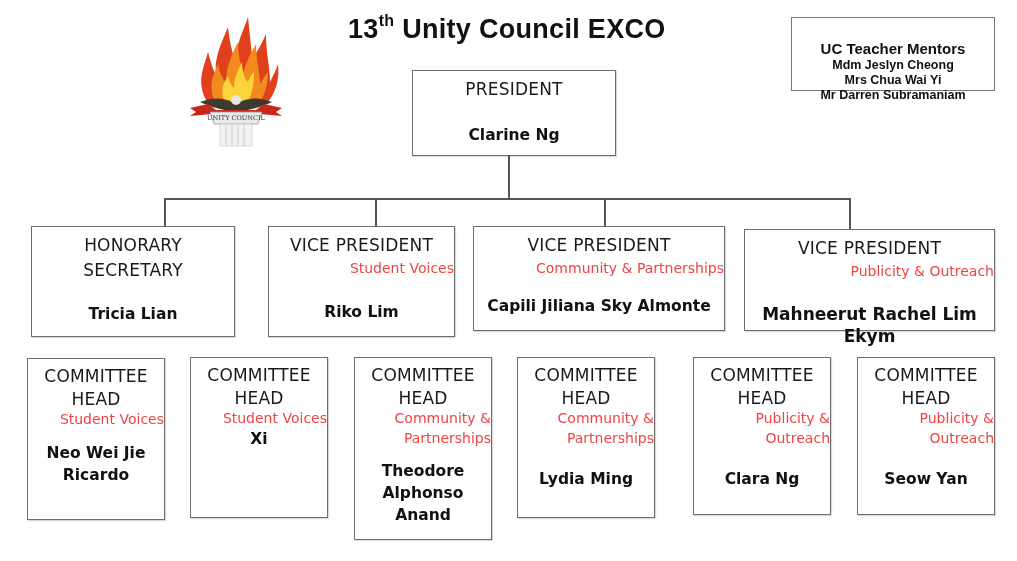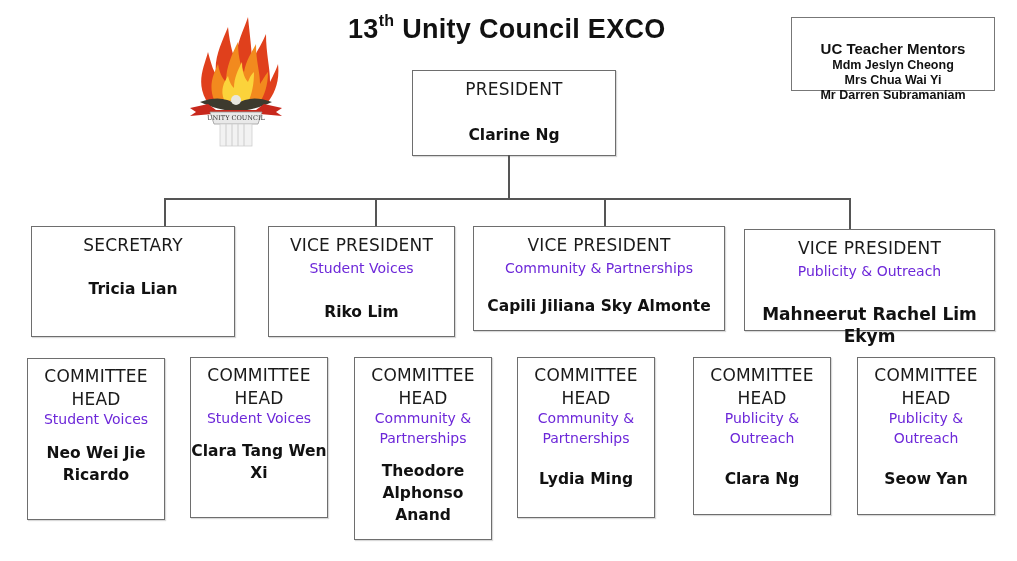--- a/index.html
+++ b/index.html
@@ -1,21 +1,21 @@
 <!DOCTYPE html>
 <html><head>
 <meta charset="utf-8">
 <style>
   html, body { margin:0; padding:0; }
   body { width:1017px; height:561px; background:#ffffff; position:relative; overflow:hidden;
          font-family:"DejaVu Sans", sans-serif; color:#111; }
   .box { position:absolute; box-sizing:border-box; border:1.5px solid #6e6e6e; background:#fff;
          text-align:center; box-shadow:1px 1px 1px rgba(0,0,0,0.15); }
   .role { font-size:17px; line-height:25px; color:#1a1a1a; font-weight:normal; letter-spacing:0.2px; }
-  .sub { font-size:14px; line-height:20px; color:#6d28d9; }
+  .sub { font-size:14px; line-height:20px; color:#ef4444;text-align:right; }
   .name { font-size:15.5px; font-weight:bold; color:#111; line-height:22px; }
   .line { position:absolute; background:#555; }
   .title { position:absolute; left:348px; top:14px; font-size:27px; font-weight:bold; color:#111;
            font-family:"Liberation Sans", sans-serif; letter-spacing:0.3px; white-space:nowrap; }
   .title sup { font-size:16px; position:relative; top:-2px; }
   .mentors { position:absolute; left:791px; top:17px; width:204px; height:74px; box-sizing:border-box;
              border:1.5px solid #777; text-align:center; font-family:"Liberation Sans", sans-serif; padding-top:21px;}
   .mentors .mh { font-size:15px; font-weight:bold; line-height:19px; }
   .mentors .mn { font-size:12.5px; font-weight:bold; line-height:15px; }
   .logo { position:absolute; left:186px; top:12px; width:100px; height:135px; }
@@ -60,20 +60,21 @@
 </div>
 
 <div class="line" style="left:508px;top:155px;width:1.5px;height:44px;"></div>
 <div class="line" style="left:164px;top:198px;width:686px;height:1.5px;"></div>
 <div class="line" style="left:164px;top:198px;width:1.5px;height:29px;"></div>
 <div class="line" style="left:375px;top:198px;width:1.5px;height:29px;"></div>
 <div class="line" style="left:604px;top:198px;width:1.5px;height:28px;"></div>
 <div class="line" style="left:849px;top:198px;width:1.5px;height:31px;"></div>
 
 <div class="box" style="left:31px;top:226px;width:204px;height:111px;padding-top:6px;">
+  <div class="role">HONORARY</div>
   <div class="role">SECRETARY</div>
   <div class="name" style="margin-top:20px;">Tricia Lian</div>
 </div>
 
 <div class="box" style="left:268px;top:226px;width:187px;height:111px;padding-top:6px;">
   <div class="role">VICE PRESIDENT</div>
   <div class="sub">Student Voices</div>
   <div class="name" style="margin-top:23px;">Riko Lim</div>
 </div>
 
@@ -94,21 +95,20 @@
   <div class="role" style="line-height:20px;">HEAD</div>
   <div class="sub">Student Voices</div>
   <div class="name" style="margin-top:13px;">Neo Wei Jie</div>
   <div class="name">Ricardo</div>
 </div>
 
 <div class="box" style="left:190px;top:357px;width:138px;height:161px;padding-top:5px;">
   <div class="role">COMMITTEE</div>
   <div class="role" style="line-height:20px;">HEAD</div>
   <div class="sub">Student Voices</div>
-  <div class="name" style="margin-top:12px;">Clara Tang Wen</div>
   <div class="name">Xi</div>
 </div>
 
 <div class="box" style="left:354px;top:357px;width:138px;height:183px;padding-top:5px;">
   <div class="role">COMMITTEE</div>
   <div class="role" style="line-height:20px;">HEAD</div>
   <div class="sub">Community &amp;</div>
   <div class="sub">Partnerships</div>
   <div class="name" style="margin-top:12px;">Theodore</div>
   <div class="name">Alphonso</div>

